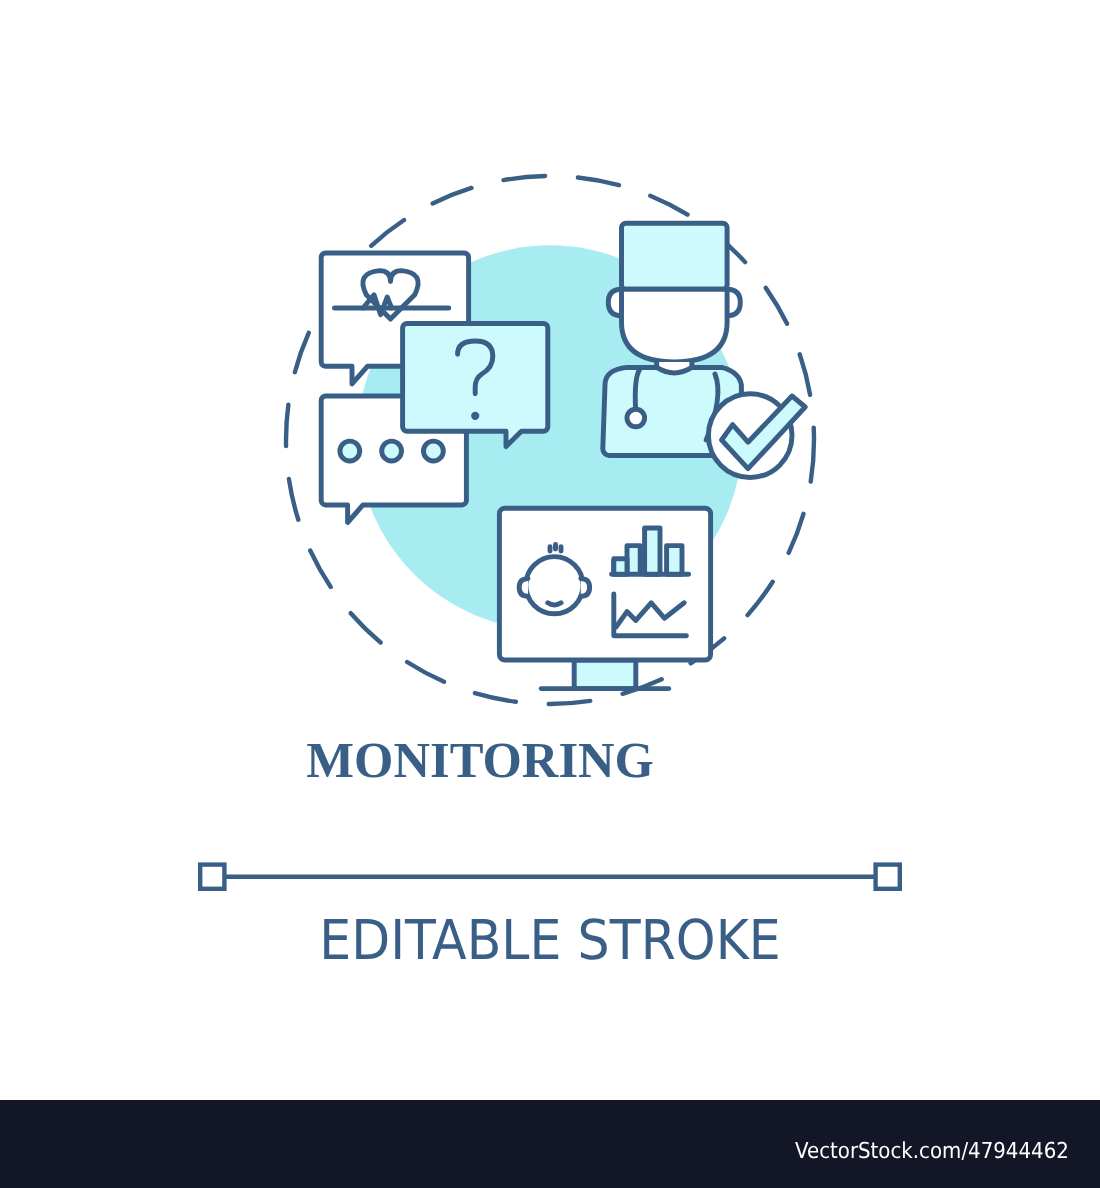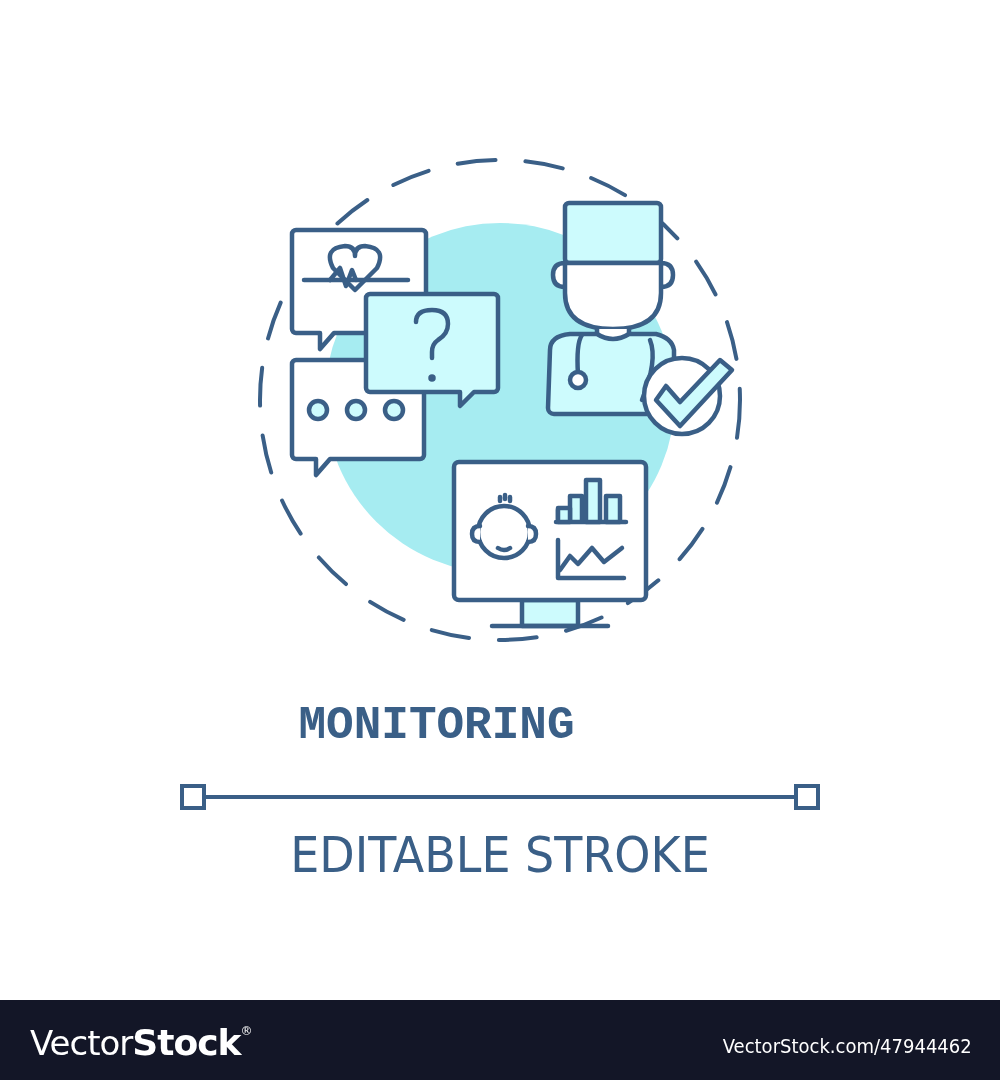--- a/index.html
+++ b/index.html
@@ -1,18 +1,18 @@
 <!DOCTYPE html>
 <html><head>
 <meta charset="utf-8">
 <style>
   html,body{margin:0;padding:0;background:#fff;}
   body{width:1000px;height:1080px;position:relative;overflow:hidden;font-family:"Liberation Sans",sans-serif;}
   .art{position:absolute;left:0;top:0;width:1000px;height:1000px;}
-  .title{position:absolute;left:0;width:873px;top:700px;text-align:center;font-size:46px;font-weight:bold;color:#3a5f87;letter-spacing:0px;font-family:Liberation Mono, monospace;}
+  .title{position:absolute;left:0;width:873px;top:664px;text-align:center;font-size:46px;font-weight:bold;color:#3a5f87;letter-spacing:0px;font-family:Liberation Serif, serif;}
   .subtitle{position:absolute;left:0;width:1000px;top:826px;text-align:center;font-size:50px;color:#3a5f87;font-family:"DejaVu Sans",sans-serif;font-weight:normal;transform:scaleX(0.92);}
   .footer{position:absolute;left:0;top:1000px;width:1000px;height:80px;background:#131627;color:#fff;}
   .logo{position:absolute;left:30px;top:22px;font-size:36px;letter-spacing:-1px;font-family:"DejaVu Sans",sans-serif;}
   .logo .light{font-weight:normal;font-size:34px;}
   .logo .bold{font-weight:bold;}
   .logo sup{font-size:12px;vertical-align:top;position:relative;top:2px;}
   .id{position:absolute;right:28px;top:34px;font-size:20px;font-family:"DejaVu Sans",sans-serif;transform:scaleX(0.9);transform-origin:right;}
 </style>
 </head>
 <body>
@@ -84,17 +84,14 @@
     <line x1="204" y1="797" x2="796" y2="797"></line>
     <rect x="182" y="786" width="22" height="22"></rect>
     <rect x="796" y="786" width="22" height="22"></rect>
   </g>
 </svg>
 
 <div class="title">MONITORING</div>
 <div class="subtitle">EDITABLE STROKE</div>
 
 <div class="footer">
-  <div class="logo">
-    <span class="light">Vector</span><span class="bold">Stock</span><sup>®</sup>
-  </div>
   <div class="id">VectorStock.com/47944462</div>
 </div>
 
 </body></html>

